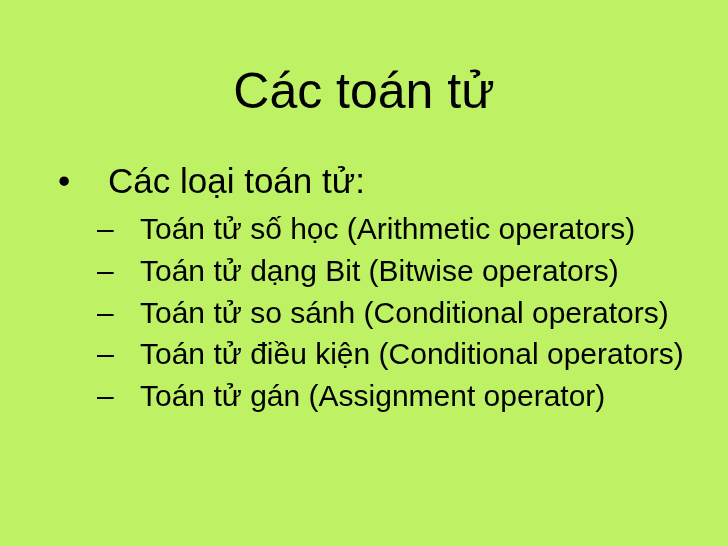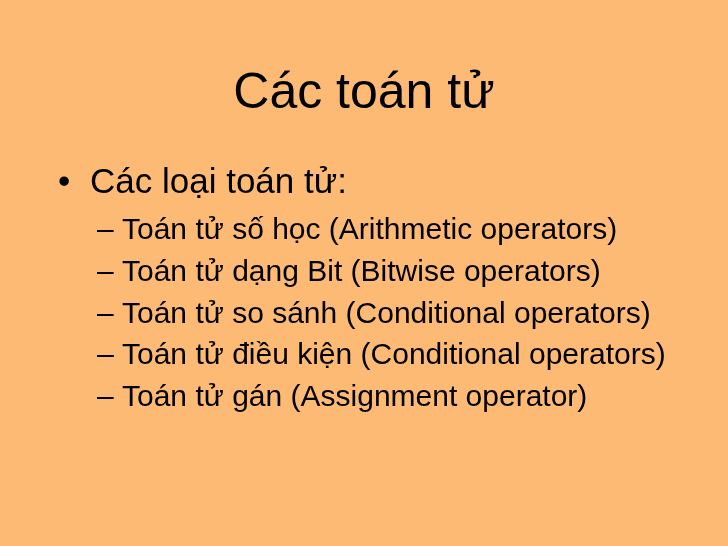--- a/index.html
+++ b/index.html
@@ -12,21 +12,21 @@
     background: #ffffff;
     font-family: "Liberation Sans", sans-serif;
     color: #000000;
     overflow: hidden;
   }
 
   .slide {
     position: relative;
     width: 728px;
     height: 546px;
-    background: #fdba74;
+    background: #bef264;
     box-sizing: border-box;
   }
 
   .slide-title {
     position: absolute;
     top: 64px;
     left: 0;
     width: 728px;
     text-align: center;
     font-size: 50px;
@@ -77,20 +77,21 @@
   .bullet-l2 .marker {
     position: absolute;
     left: 97px;
     top: 0;
     font-size: 30px;
     line-height: 41.8px;
   }
 
   .label {
     display: inline;
+    margin-left: 18px;
   }
 </style>
 </head>
 <body>
 
 <div class="slide">
 
   <div class="slide-title">Các toán tử</div>
 
   <div class="slide-body">

